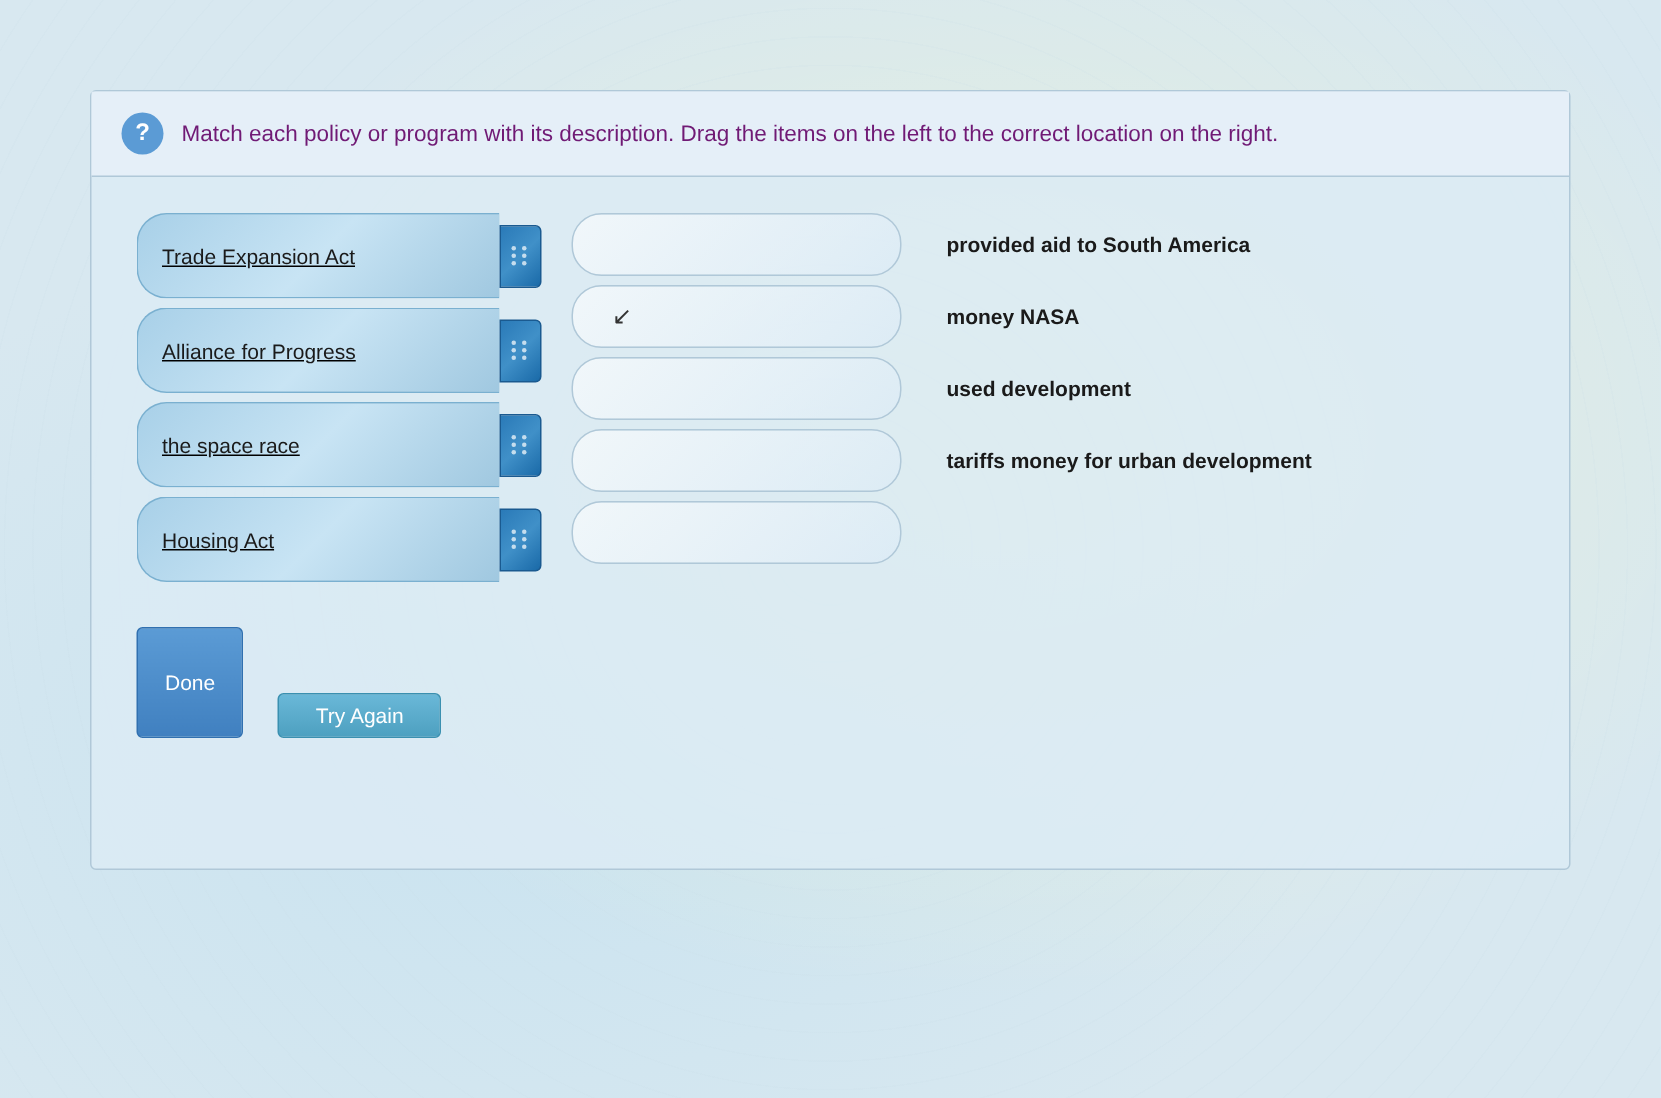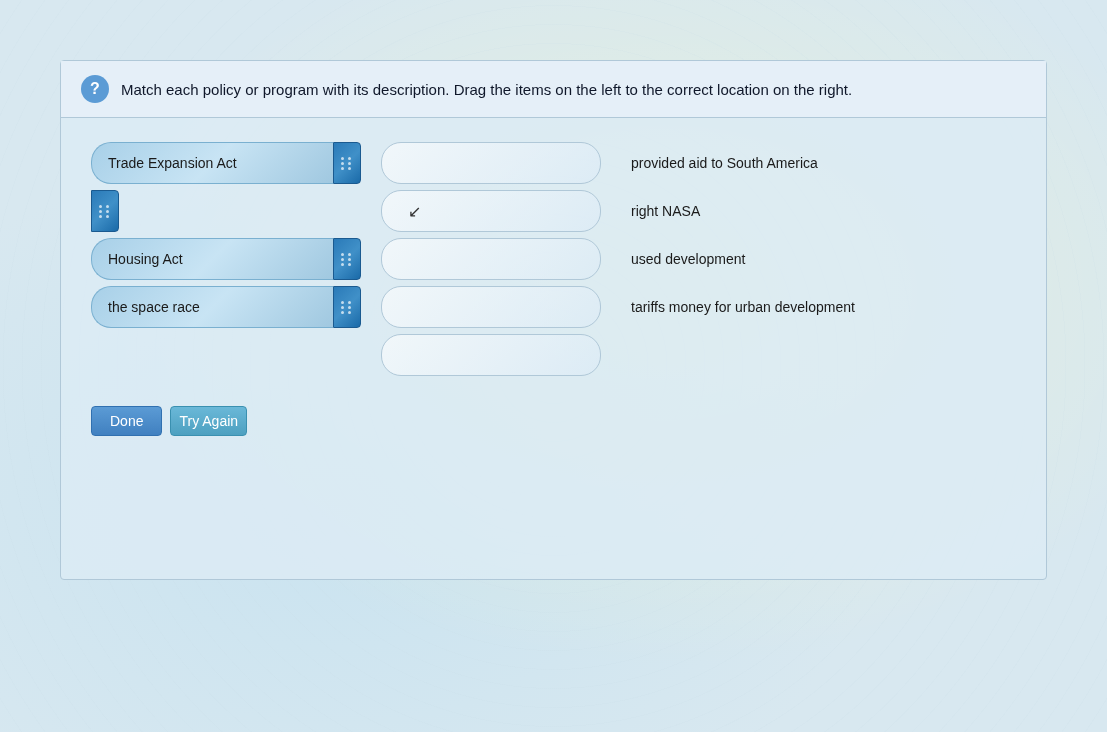--- a/index.html
+++ b/index.html
@@ -55,43 +55,44 @@
       align-items: center;
       justify-content: center;
       color: white;
       font-weight: bold;
       font-size: 16px;
       flex-shrink: 0;
     }
 
     .header-text {
       font-size: 15px;
-      color: #0f172a;
+      color: #701a75;
     }
 
     .content-area {
       padding: 24px 30px 30px 30px;
       display: flex;
       gap: 0;
     }
 
     
     .left-column {
       display: flex;
       flex-direction: column;
       gap: 6px;
       width: 270px;
       flex-shrink: 0;
     }
 
     .drag-item {
       display: flex;
-      align-items: flex-end;
-      height: 42px;
+      align-items: center;
+      height: 57px;
       cursor: grab;
+      text-decoration: underline;
     }
 
     .drag-item-label {
       flex: 1;
       background: linear-gradient(135deg, #a8d0e8 0%, #c8e4f4 50%, #a0c8e0 100%);
       border: 1px solid #7ab0d0;
       border-right: none;
       border-radius: 20px 0 0 20px;
       padding: 0 16px;
       font-size: 14px;
@@ -148,55 +149,57 @@
       cursor: pointer;
     }
 
     
     .right-column {
       display: flex;
       flex-direction: column;
       gap: 6px;
       flex: 1;
       padding-left: 10px;
+      font-weight: bold;
     }
 
     .description-item {
       height: 42px;
       display: flex;
       align-items: center;
       font-size: 14px;
       color: #1a1a1a;
     }
 
     
     .button-row {
       display: flex;
-      gap: 8px;
+      gap: 23px;
       padding: 0 30px 24px 30px;
     }
 
     .btn-done {
       background: linear-gradient(180deg, #5b9bd5 0%, #4080c0 100%);
       color: white;
       border: 1px solid #3070b0;
       border-radius: 4px;
       padding: 6px 18px;
       font-size: 14px;
       cursor: pointer;
     }
 
     .btn-try-again {
       background: linear-gradient(180deg, #6ab8d8 0%, #4da0c0 100%);
       color: white;
       border: 1px solid #3a90b0;
       border-radius: 4px;
-      padding: 6px 8px;
+      padding: 6px 24px;
       font-size: 14px;
       cursor: pointer;
+      margin-top: 44px;
     }
 
     
     .cursor-arrow {
       font-size: 16px;
       color: #333;
       margin-left: 10px;
     }
   </style>
 </head>
@@ -224,65 +227,68 @@
               <div class="handle-dot"></div>
             <div class="handle-dot"></div>
               <div class="handle-dot"></div>
             <div class="handle-dot"></div>
               <div class="handle-dot"></div>
           </div>
         </div>
       </div>
 
       <div class="drag-item">
+        <div class="drag-item-label">
+          <span>Alliance for Progress</span>
+        </div>
         <div class="drag-item-handle">
           <div class="handle-dots">
             <div class="handle-dot"></div>
               <div class="handle-dot"></div>
             <div class="handle-dot"></div>
               <div class="handle-dot"></div>
             <div class="handle-dot"></div>
               <div class="handle-dot"></div>
           </div>
         </div>
       </div>
 
+
+      <div class="drag-item">
+        <div class="drag-item-label">
+          <span>the space race</span>
+        </div>
+        <div class="drag-item-handle">
+          <div class="handle-dots">
+            <div class="handle-dot"></div>
+              <div class="handle-dot"></div>
+            <div class="handle-dot"></div>
+              <div class="handle-dot"></div>
+            <div class="handle-dot"></div>
+              <div class="handle-dot"></div>
+          </div>
+        </div>
+      </div>
 
       <div class="drag-item">
         <div class="drag-item-label">
           <span>Housing Act</span>
         </div>
         <div class="drag-item-handle">
           <div class="handle-dots">
             <div class="handle-dot"></div>
               <div class="handle-dot"></div>
             <div class="handle-dot"></div>
               <div class="handle-dot"></div>
             <div class="handle-dot"></div>
               <div class="handle-dot"></div>
           </div>
         </div>
       </div>
 
-      <div class="drag-item">
-        <div class="drag-item-label">
-          <span>the space race</span>
-        </div>
-        <div class="drag-item-handle">
-          <div class="handle-dots">
-            <div class="handle-dot"></div>
-              <div class="handle-dot"></div>
-            <div class="handle-dot"></div>
-              <div class="handle-dot"></div>
-            <div class="handle-dot"></div>
-              <div class="handle-dot"></div>
-          </div>
-        </div>
-      </div>
-
     </div>
 
     <div class="middle-column">
 
       <div class="drop-target"></div>
 
       <div class="drop-target">
         <span class="cursor-arrow">↙</span>
       </div>
 
@@ -295,21 +301,21 @@
     </div>
 
     <div class="right-column">
 
       <div class="description-item">
         <span>provided aid to South America</span>
       </div>
 
 
       <div class="description-item">
-        <span>right NASA</span>
+        <span>money NASA</span>
       </div>
 
       <div class="description-item">
         <span>used development</span>
       </div>
 
       <div class="description-item">
         <span>tariffs money for urban development</span>
       </div>
 

